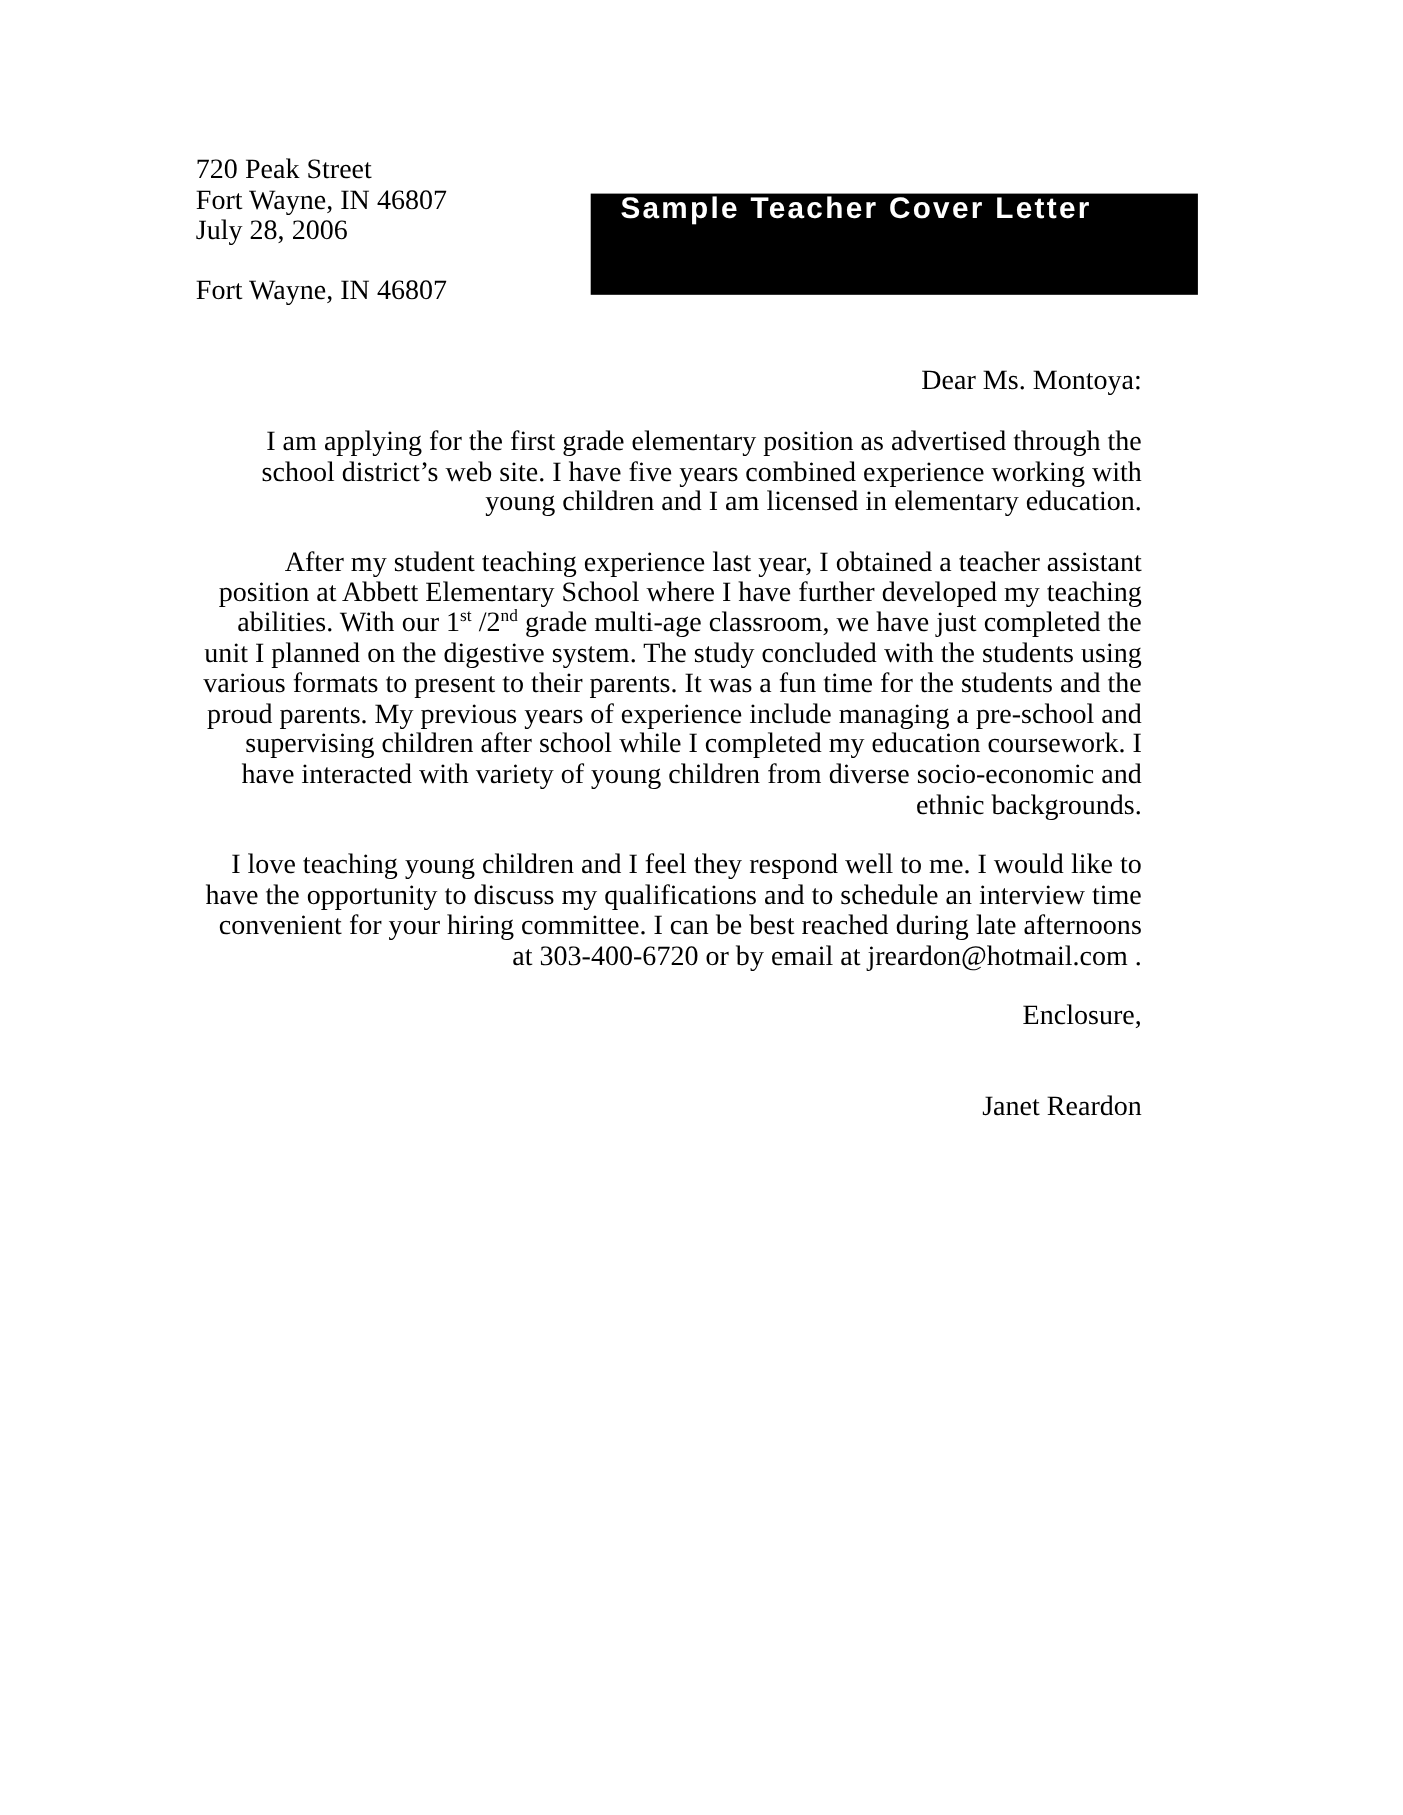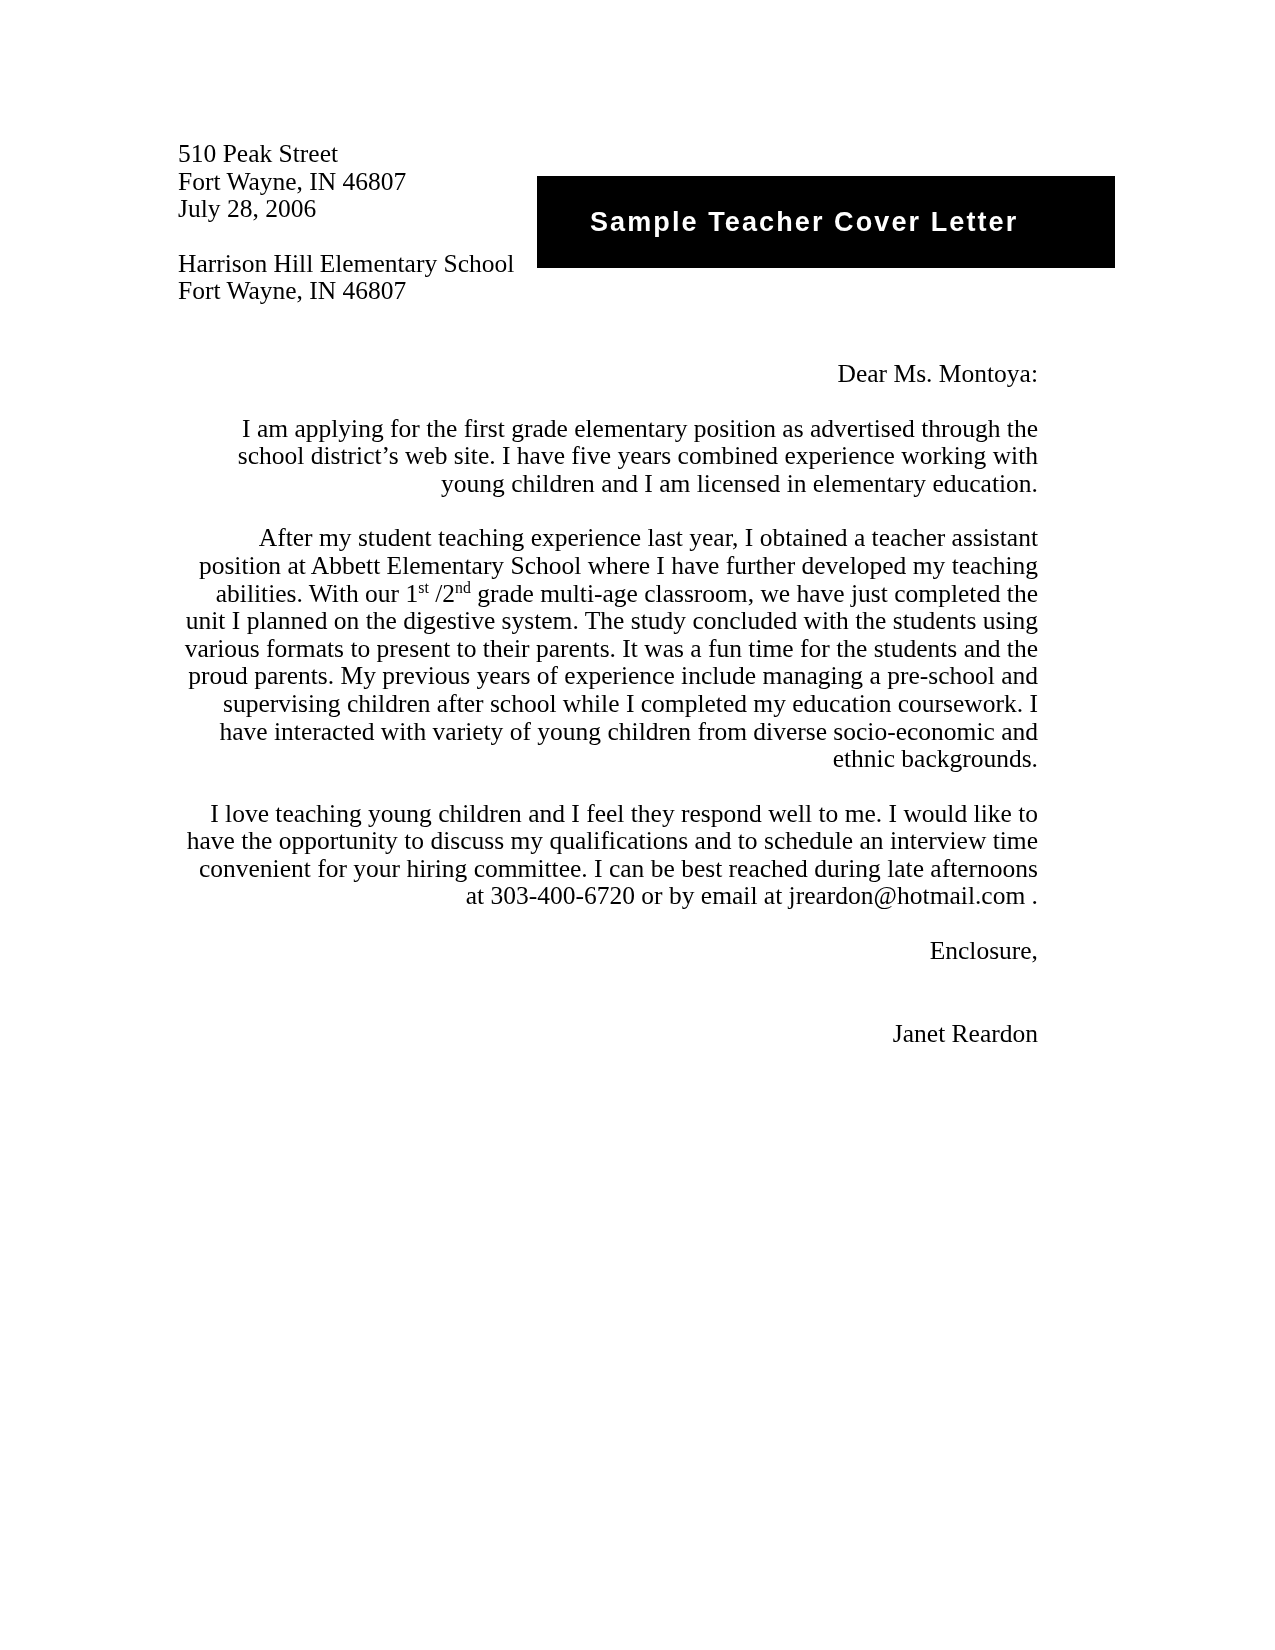--- a/index.html
+++ b/index.html
@@ -27,22 +27,20 @@
 
   
   .banner {
     position: absolute;
     left: 537px;
     top: 176px;
     width: 552px;
     height: 92px;
     background: #000000;
     display: flex;
-    align-items: center;
-    padding-left: 26px;
   }
   .banner-title {
     color: #ffffff;
     font-family: "Liberation Sans", "DejaVu Sans", sans-serif;
     font-weight: bold;
     font-size: 27px;
     letter-spacing: 2.1px;
     padding-left: 27px;
     white-space: nowrap;
     line-height: 1;
@@ -87,29 +85,28 @@
 
 <div class="page">
 
   <div class="banner">
     <div class="banner-title">Sample Teacher Cover Letter</div>
   </div>
 
   <div class="letter">
 
     <div class="block">
-      <div class="line">510 Peak Street</div>
+      <div class="line">720 Peak Street</div>
       <div class="line">Fort Wayne, IN 46807</div>
       <div class="line">July 28, 2006</div>
     </div>
 
     <div class="gap-addr"></div>
 
     <div class="block">
-      <div class="line">Harrison Hill Elementary School</div>
       <div class="line">Fort Wayne, IN 46807</div>
     </div>
 
     <div class="gap-salut"></div>
 
     <div class="para">Dear Ms. Montoya:</div>
 
     <div class="gap-para"></div>
 
     <div class="para">I am applying for the first grade elementary position as advertised through the school district’s web site. I have five years combined experience working with young children and I am licensed in elementary education.</div>

